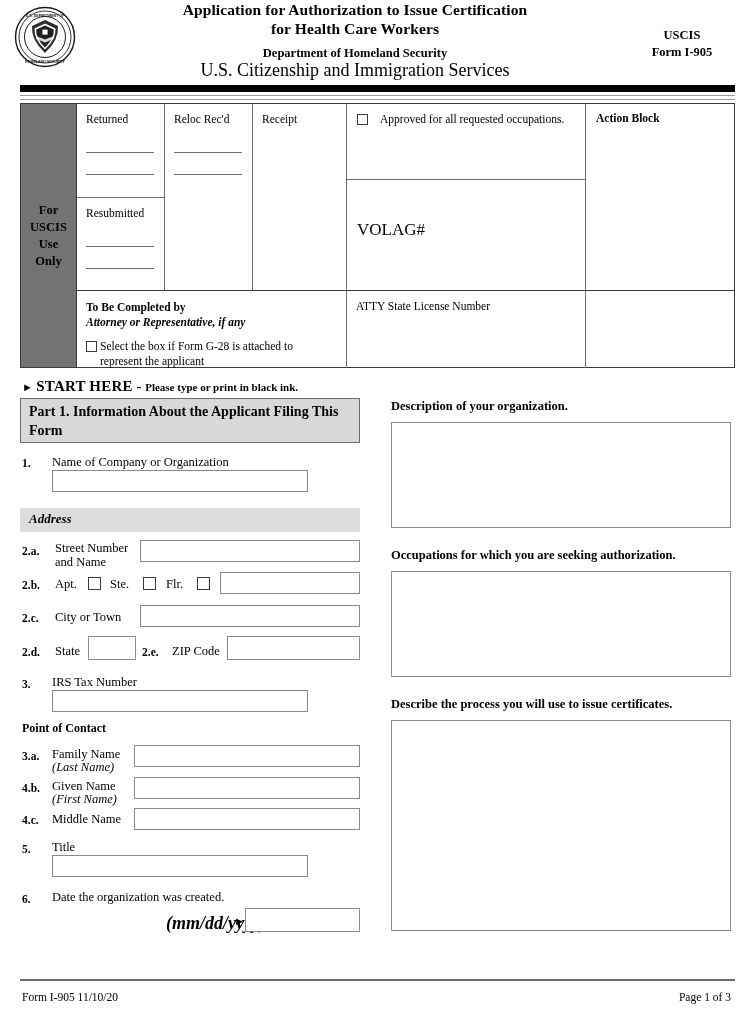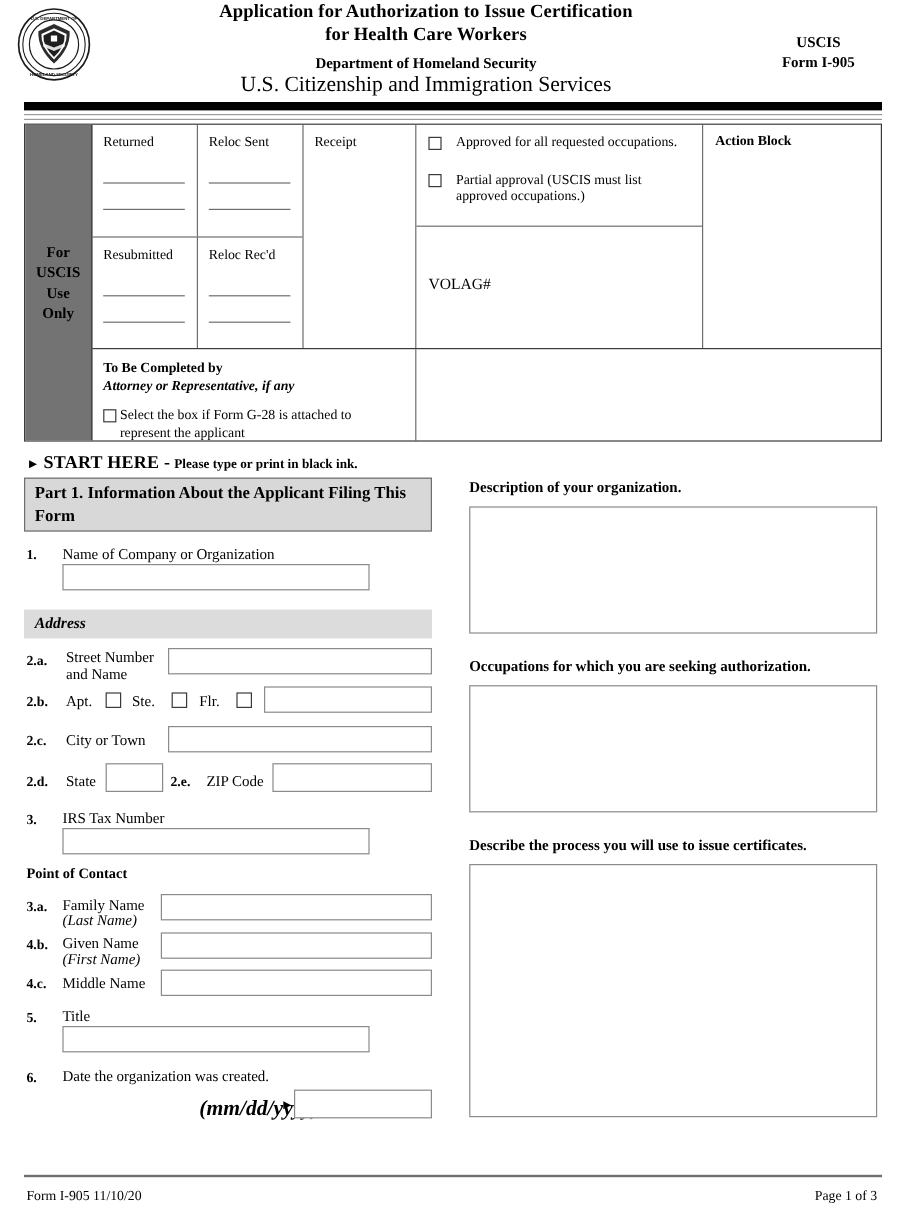--- a/index.html
+++ b/index.html
@@ -162,21 +162,21 @@
     margin-top: 2px;
   }
   .chk-text {
     font-size: 11.5px;
     line-height: 14.5px;
     margin-left: 12px;
   }
   .volag {
     height: 78px;
     padding: 8px 10px;
-    font-size: 13px;
+    font-size: 17px;
     margin-top: 32px;
   }
   .action-block-label {
     padding: 8px 10px;
     font-weight: bold;
     font-size: 11.5px;
   }
   .uscis-mid-bottom {
     flex: 1;
     display: flex;
@@ -373,45 +373,36 @@
           <div class="blank-line bl2"></div>
         </div>
         <div class="subcell">
           <div class="cell-label">Resubmitted</div>
           <div class="blank-line bl1"></div>
           <div class="blank-line bl2"></div>
         </div>
       </div>
 
       <div class="col-reloc">
-        <div class="subcell top">
-          <div class="cell-label">Reloc Sent</div>
-          <div class="blank-line bl1"></div>
-          <div class="blank-line bl2"></div>
-        </div>
         <div class="subcell">
           <div class="cell-label">Reloc Rec'd</div>
           <div class="blank-line bl1"></div>
           <div class="blank-line bl2"></div>
         </div>
       </div>
 
       <div class="col-receipt">
         <div class="cell-label" style="padding:8px 8px 0 9px;">Receipt</div>
       </div>
 
       <div class="col-approve">
         <div class="approve-inner">
           <div class="chk-row">
             <div class="checkbox"></div>
             <div class="chk-text">Approved for all requested occupations.</div>
-          </div>
-          <div class="chk-row">
-            <div class="checkbox"></div>
-            <div class="chk-text">Partial approval (USCIS must list approved occupations.)</div>
           </div>
         </div>
         <div class="volag">
           <span>VOLAG#</span>
         </div>
       </div>
 
       <div class="col-action">
         <div class="action-block-label">Action Block</div>
       </div>
@@ -419,20 +410,23 @@
 
     <div class="uscis-mid-bottom">
       <div class="attorney-cell">
         <div class="ln1">To Be Completed by</div>
         <div class="ln2">Attorney or Representative, if any</div>
         <div class="attorney-chk">
           <div class="checkbox"></div>
           <div class="chk-text">Select the box if Form G-28 is attached to represent the applicant</div>
         </div>
       </div>
+      <div class="atty-cell">
+        <span>ATTY State License Number</span>
+      </div>
       <div class="action-bottom"></div>
     </div>
 
   </div>
 </div>
 
 <div class="start-here">
   <span class="start-arrow">►</span>
   <span class="start-bold">START HERE -</span>
   <span class="start-small">Please type or print in black ink.</span>

